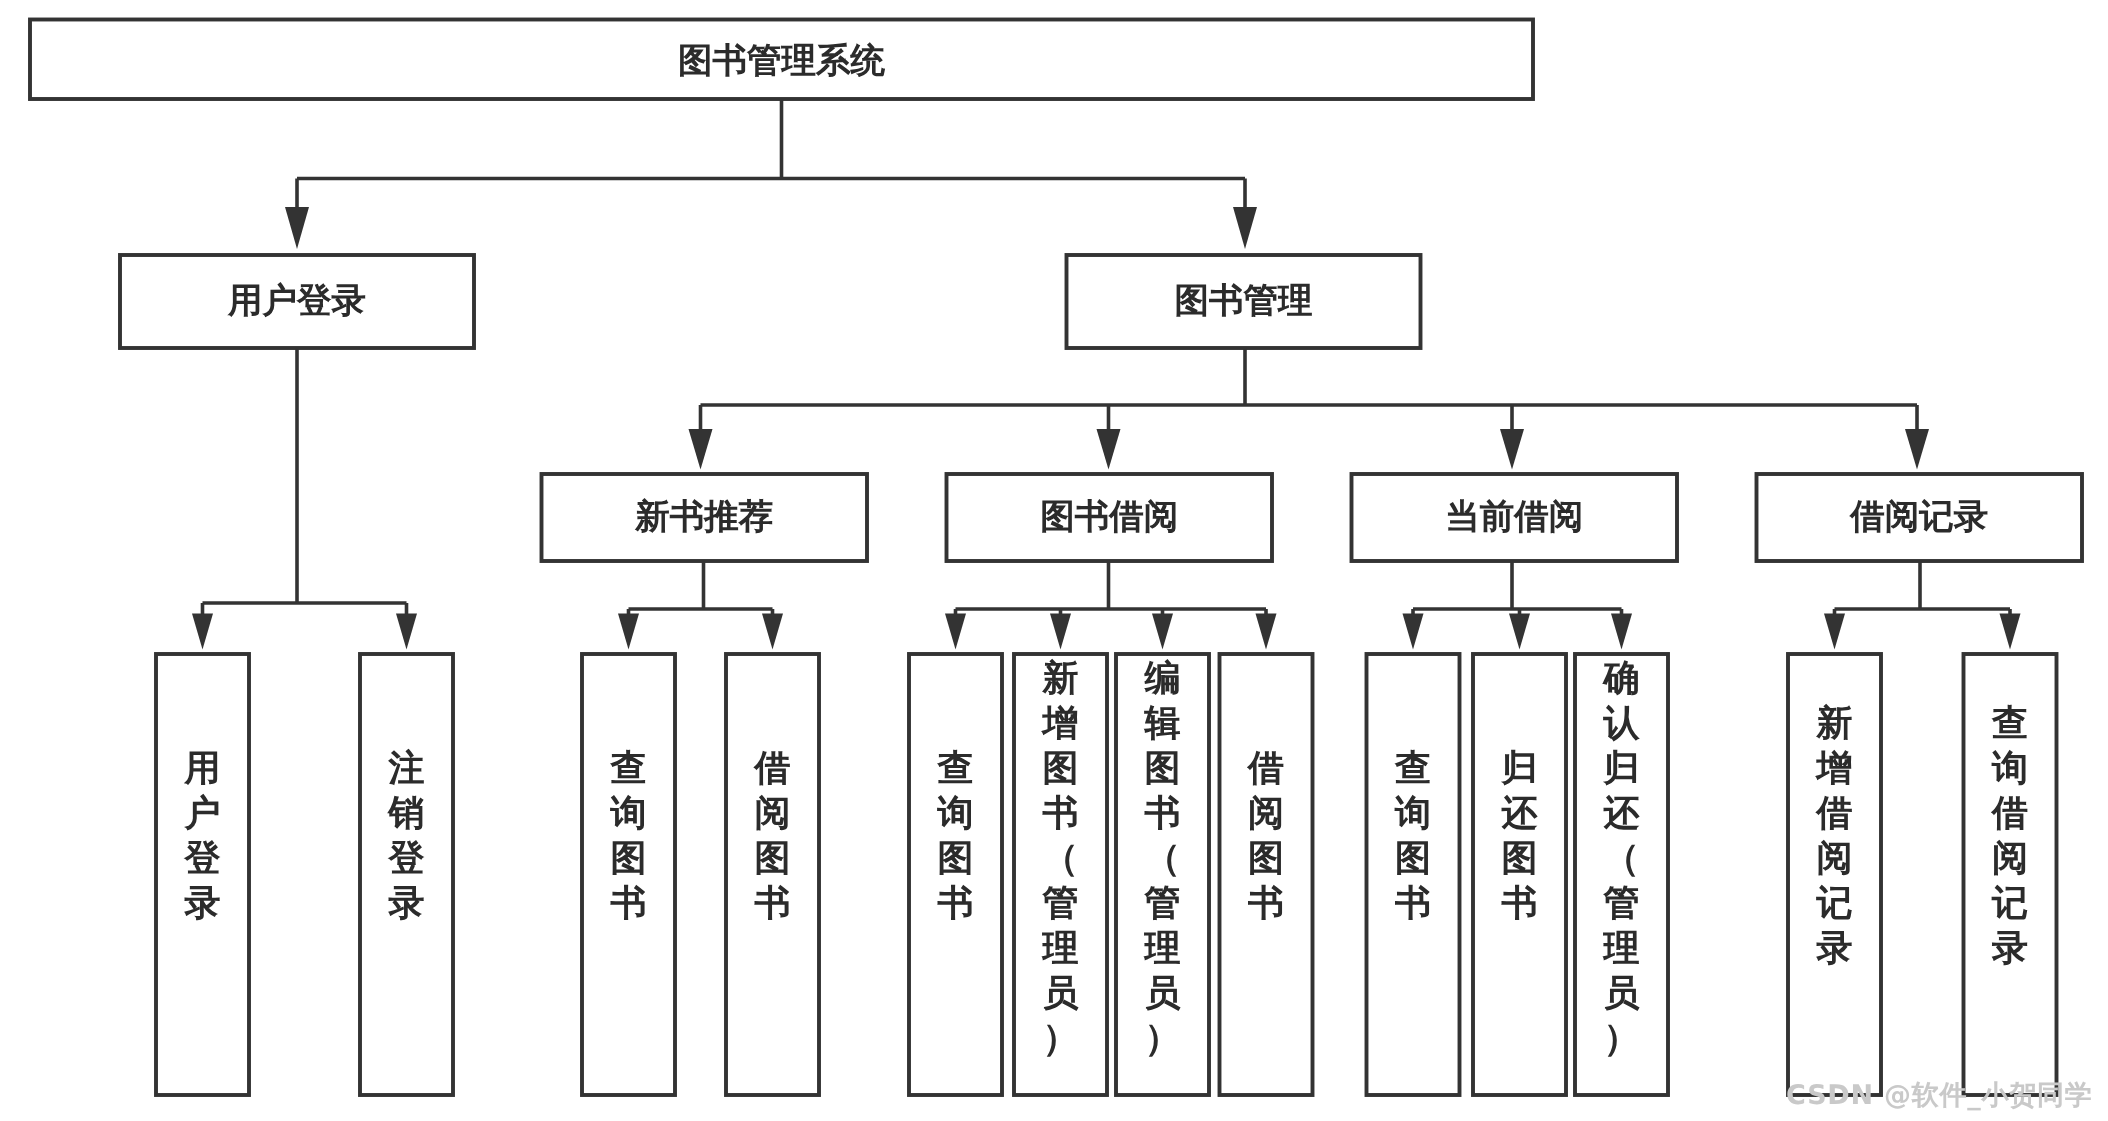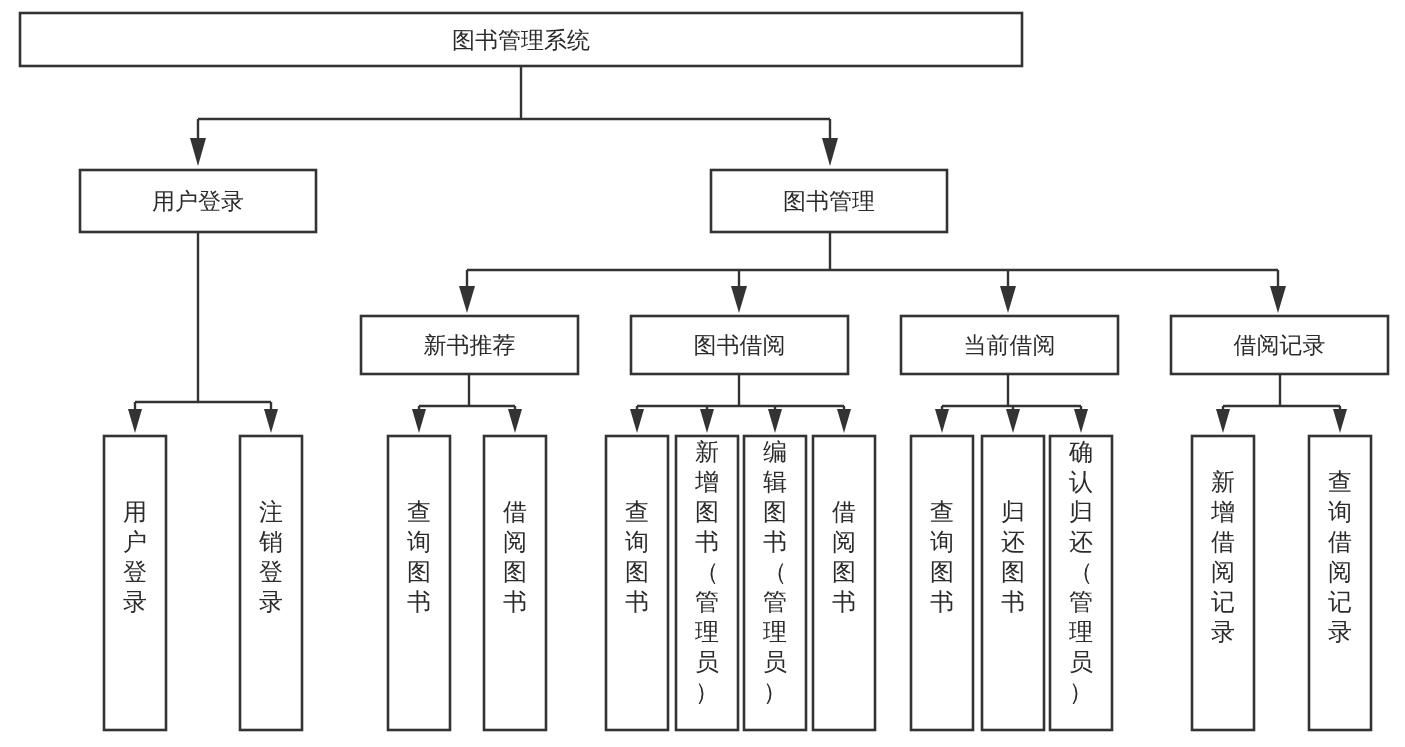--- a/index.html
+++ b/index.html
@@ -11,20 +11,21 @@
     width: 1405px;
     height: 747px;
     font-family: "DejaVu Sans", "Liberation Sans", sans-serif;
     overflow: hidden;
     position: relative;
   }
   #diagram-root {
     position: relative;
     width: 1405px;
     height: 747px;
+    font-weight: bold;
   }
   svg#flow {
     display: block;
     width: 1405px;
     height: 747px;
   }
   .node-box {
     fill: #ffffff;
     stroke: #333333;
     stroke-width: 2.6;
@@ -225,13 +226,14 @@
       <rect class="node-box" x="1192" y="436" width="62" height="294"></rect>
       <text class="node-label-vertical" x="1223" y="490"><tspan x="1223" y="490">新</tspan><tspan x="1223" y="520">增</tspan><tspan x="1223" y="550">借</tspan><tspan x="1223" y="580">阅</tspan><tspan x="1223" y="610">记</tspan><tspan x="1223" y="640">录</tspan></text>
     </g>
     <g>
       <rect class="node-box" x="1309" y="436" width="62" height="294"></rect>
       <text class="node-label-vertical" x="1340" y="490"><tspan x="1340" y="490">查</tspan><tspan x="1340" y="520">询</tspan><tspan x="1340" y="550">借</tspan><tspan x="1340" y="580">阅</tspan><tspan x="1340" y="610">记</tspan><tspan x="1340" y="640">录</tspan></text>
     </g>
 
   </svg>
 
+  <div class="watermark">CSDN @软件_小贺同学</div>
 </div>
 
 </body></html>

